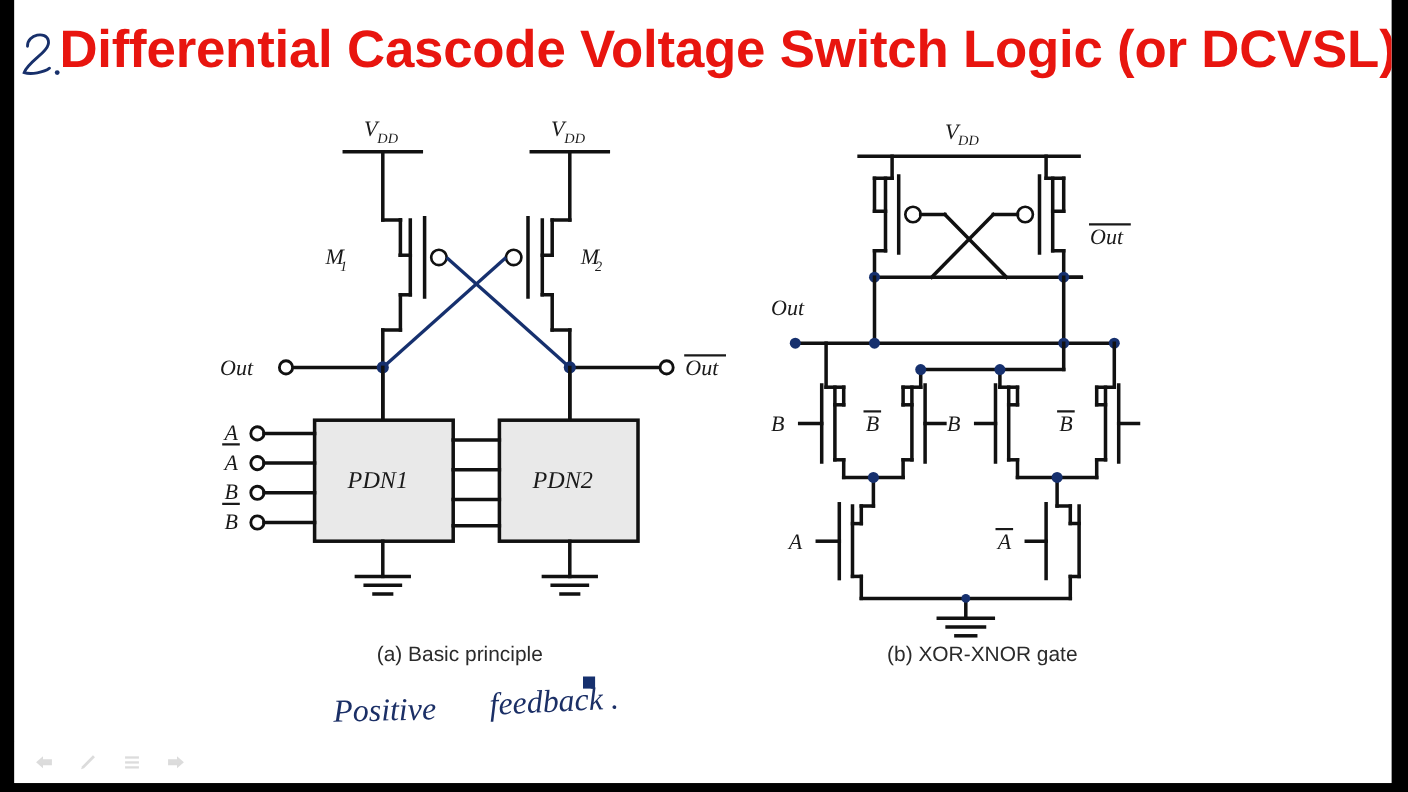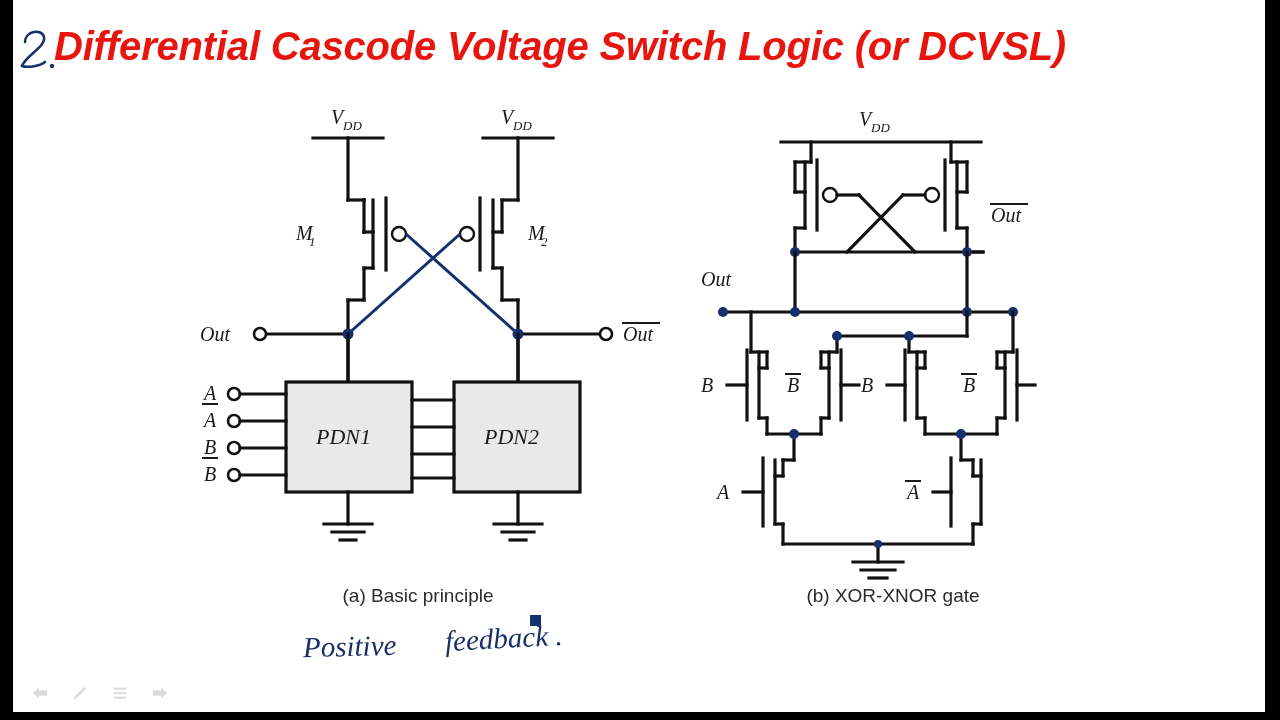--- a/index.html
+++ b/index.html
@@ -13,22 +13,22 @@
     background:#ffffff;overflow:hidden;
   }
   #slide{position:absolute;left:0;top:0;width:1252px;height:674px;background:#fff;}
 
   .hand-num{
     position:absolute;left:1px;top:22px;width:46px;height:56px;
     color:#18306b;
   }
   #title{
     position:absolute;left:41px;top:20px;width:1180px;height:56px;
-    color:#e8150f;font-weight:bold;font-size:40px;line-height:52px;
-    letter-spacing:-0.2px;white-space:nowrap;font-style:italic;
+    color:#e8150f;font-weight:bold;font-size:48px;line-height:52px;
+    letter-spacing:-0.2px;white-space:nowrap;
   }
 
   #figures{position:absolute;left:0;top:100px;width:1252px;height:530px;}
   .fig{position:absolute;top:0;}
   #fig-a{left:155px;width:500px;height:530px;}
   #fig-b{left:670px;width:420px;height:530px;}
 
   .caption{
     position:absolute;text-align:center;font-size:19px;color:#2b2b2b;
     font-family:"Liberation Sans", sans-serif;white-space:nowrap;

